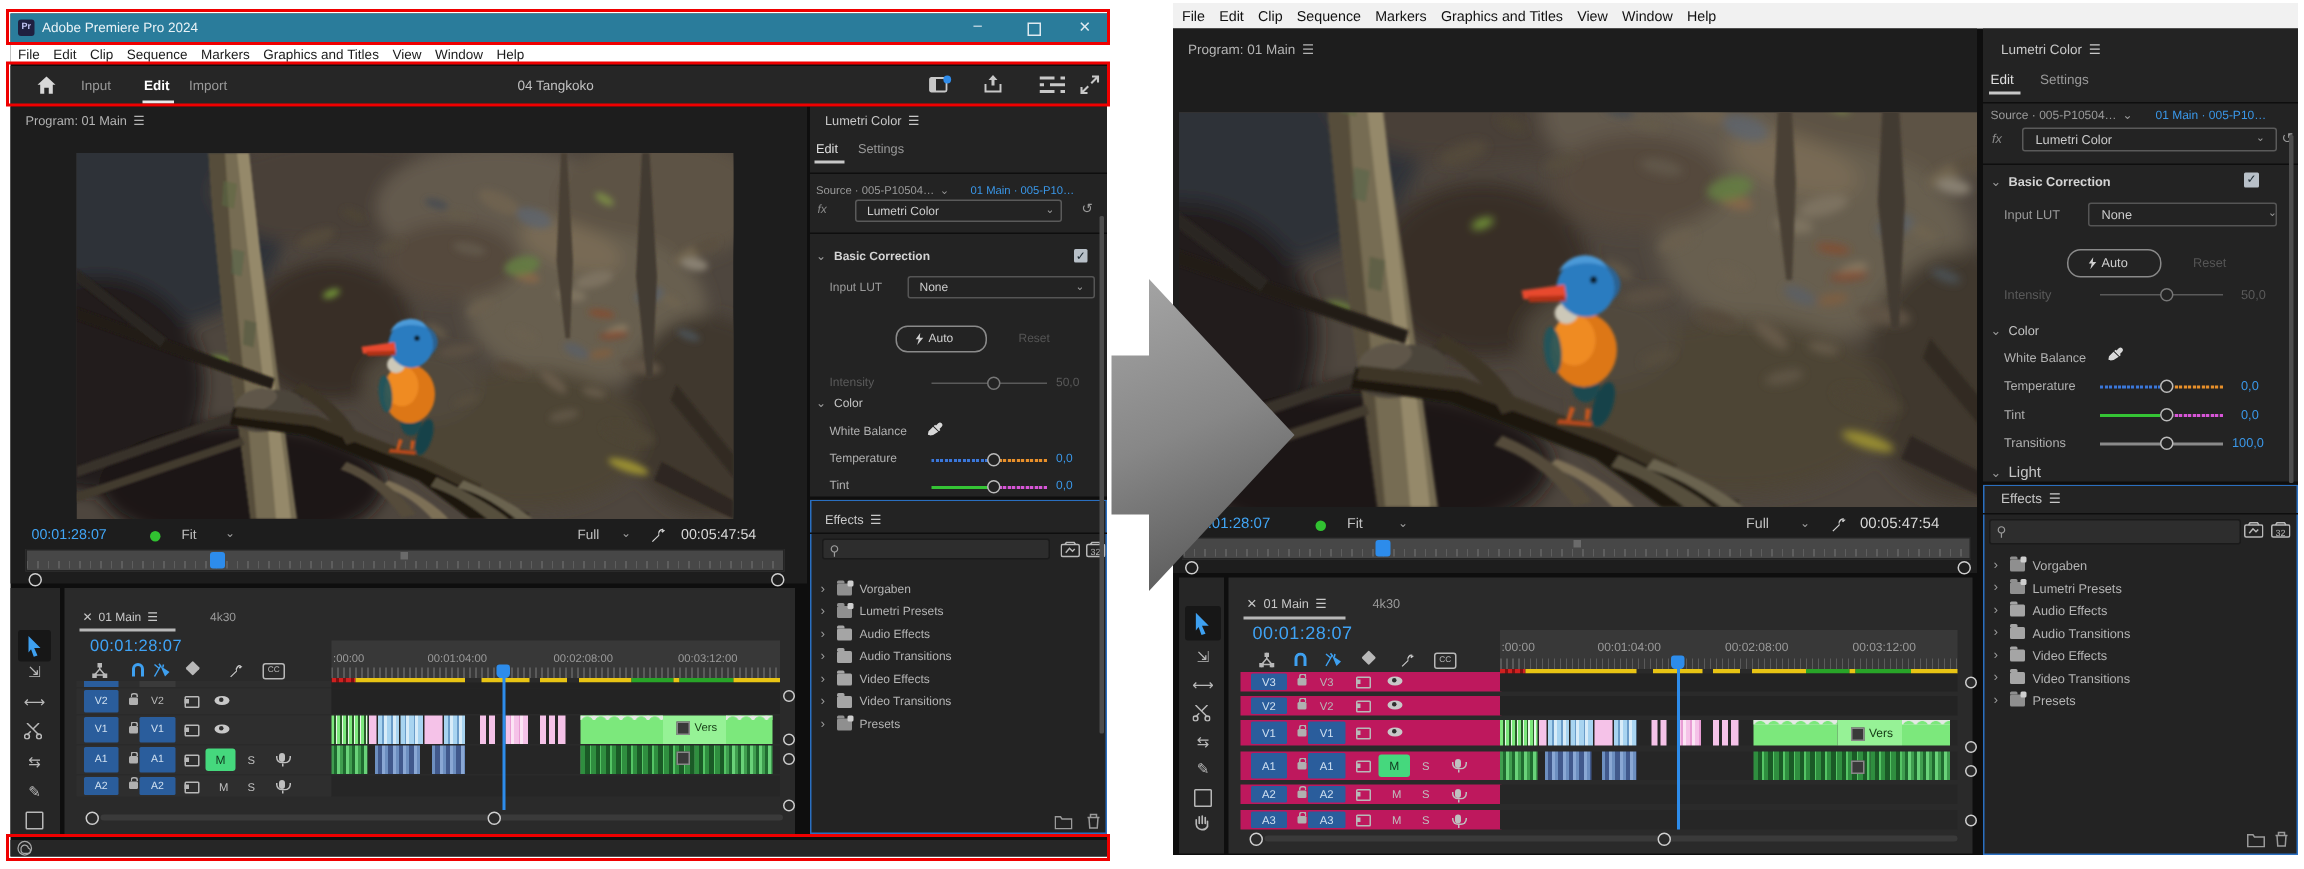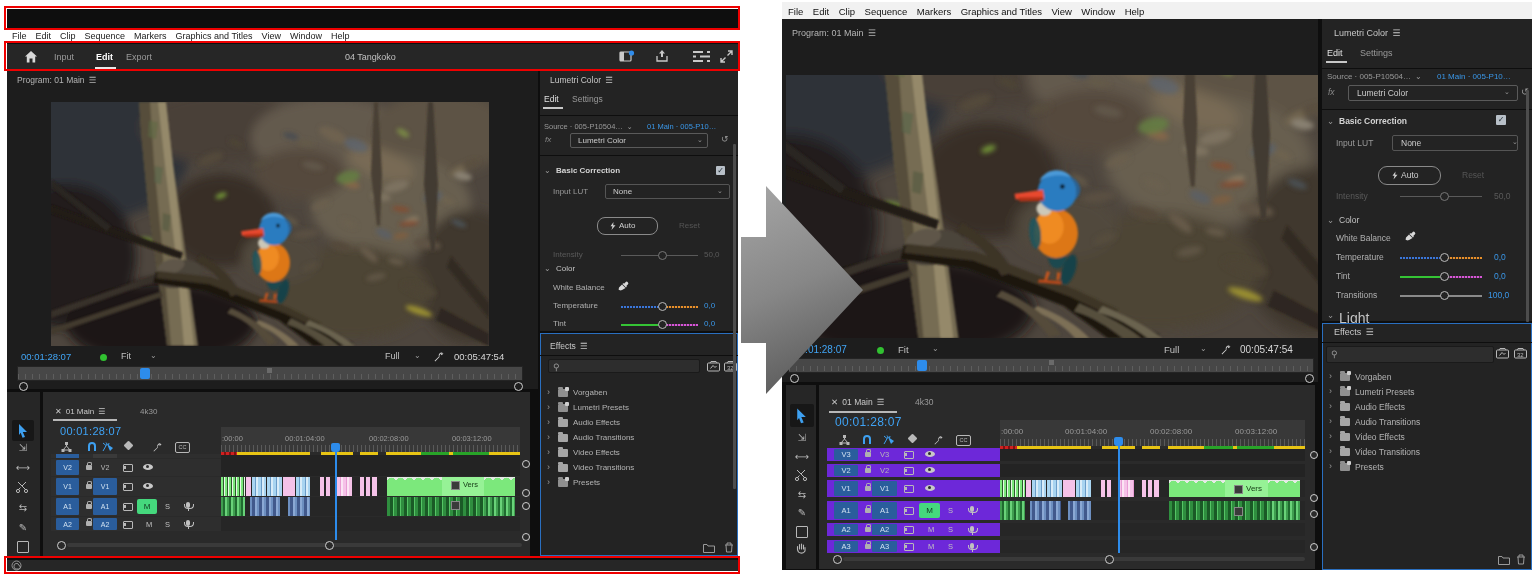--- a/index.html
+++ b/index.html
@@ -28,21 +28,21 @@
   .pic{position:absolute;left:72px;width:8px;height:6px;border:1px solid #b8b8b8;border-radius:1px;}
   .pic:before{content:"";position:absolute;left:-1px;top:0.5px;width:3px;height:3px;background:#b8b8b8;}
   .eye{position:absolute;left:92px;width:10px;height:6px;background:#c8c8c8;border-radius:50%;}
   .eye:before{content:"";position:absolute;left:3px;top:1px;width:3px;height:3px;background:#2e2e2e;border-radius:50%;}
   .mic{position:absolute;left:135px;width:4px;height:6px;background:#c0c0c0;border-radius:2px;}
   .mic:before{content:"";position:absolute;left:-2.5px;top:2px;width:8px;height:4px;border:1px solid #c0c0c0;border-top:none;border-radius:0 0 4px 4px;}
   .mic:after{content:"";position:absolute;left:1.5px;bottom:-3px;width:1px;height:2px;background:#c0c0c0;}
   .sbtn{position:absolute;left:114px;font-size:7.5px;color:#c0c0c0;}
   .rc{position:absolute;left:479px;width:6px;height:6px;border:1.5px solid #cfcfcf;border-radius:50%;background:#2a2a2a;}
   
-  .trow2{position:absolute;left:8px;width:174px;background:#6d28d9;}
+  .trow2{position:absolute;left:8px;width:174px;background:#be185d;}
   .tbx2{position:absolute;left:7px;top:1px;width:24px;bottom:1px;background:#2a5d9c;color:#cfe0f0;font-size:7.5px;text-align:center;border-radius:1px;display:flex;align-items:center;justify-content:center;}
   .tlb3{position:absolute;left:45px;top:0;bottom:0;width:25px;color:#b8b8b8;font-size:7.5px;text-align:center;display:flex;align-items:center;justify-content:center;}
   .tlb4{position:absolute;left:45px;top:1px;bottom:1px;width:25px;background:#2a5d9c;color:#cfe0f0;font-size:7.5px;text-align:center;border-radius:1px;display:flex;align-items:center;justify-content:center;}
   .lk2{position:absolute;left:38px;width:6px;height:5px;background:#b0b0b0;border-radius:1px;}
   .lk2:before{content:"";position:absolute;top:-3px;left:0.5px;width:3px;height:2px;border:1px solid #b0b0b0;border-bottom:none;border-radius:2px 2px 0 0;}
   .pic2{position:absolute;left:77px;width:8px;height:6px;border:1px solid #b8b8b8;border-radius:1px;}
   .pic2:before{content:"";position:absolute;left:-1px;top:0.5px;width:3px;height:3px;background:#b8b8b8;}
   .eye2{position:absolute;left:98px;width:10px;height:6px;background:#c8c8c8;border-radius:50%;}
   .eye2:before{content:"";position:absolute;left:3px;top:1px;width:3px;height:3px;background:#2e2e2e;border-radius:50%;}
   .mic2{position:absolute;left:143px;width:4px;height:6px;background:#c0c0c0;border-radius:2px;}
@@ -184,33 +184,40 @@
     <path d="M223,186 L222.5,192 L224.5,192 L225.5,186.5 Z" fill="#c9561e"></path>
     <path d="M209,191.5 L226,193 L226,195.5 L208,194 Z" fill="#b5481a"></path>
   </g>
  </g>
 
 </defs>
 </svg>
 
 <div class="ab" id="lw" style="left:7px;top:9px;width:731px;height:562px;background:#0e0e0e;">
 
+  <div class="ab" style="left:0;top:0;width:731px;height:19px;background:#2a7c9b;">
+    <div class="ab" style="left:5px;top:4px;width:11px;height:11px;background:#1f2040;border-radius:2px;color:#c4c7f5;font-size:6px;font-weight:bold;text-align:center;line-height:11px;">Pr</div>
+    <div class="tx" style="left:21px;top:4px;font-size:9px;color:#e8f2f6;">Adobe Premiere Pro 2024</div>
+    <div class="tx" style="left:642px;top:3px;font-size:10px;color:#dfeaf0;">–</div>
+    <div class="ab" style="left:678px;top:6px;width:7px;height:7px;border:1px solid #dfeaf0;"></div>
+    <div class="tx" style="left:712px;top:3px;font-size:10px;color:#dfeaf0;">✕</div>
+  </div>
 
   <div class="ab" style="left:0;top:19px;width:731px;height:14px;background:#ffffff;">
     <div class="tx" style="left:5px;top:3px;font-size:9px;color:#1a1a1a;">File Edit Clip Sequence Markers Graphics and Titles View Window Help</div>
   </div>
 
   <div class="ab" style="left:0;top:35px;width:731px;height:26px;background:#262626;">
     <svg class="ab" style="left:17px;top:6px;" width="14" height="14" viewBox="0 0 14 14">
         <path d="M7 1 L13 6.5 L11.2 6.5 L11.2 12.5 L8.5 12.5 L8.5 8.5 L5.5 8.5 L5.5 12.5 L2.8 12.5 L2.8 6.5 L1 6.5 Z" fill="#d8d8d8"></path>
       </svg>
     <div class="tx" style="left:47px;top:8px;font-size:9px;color:#9a9a9a;">Input</div>
     <div class="tx" style="left:89px;top:8px;font-size:9px;color:#ffffff;font-weight:bold;">Edit</div>
     <div class="ab" style="left:88px;top:23px;width:21px;height:2px;background:#e8e8e8;"></div>
-    <div class="tx" style="left:119px;top:8px;font-size:9px;color:#9a9a9a;">Export</div>
+    <div class="tx" style="left:119px;top:8px;font-size:9px;color:#9a9a9a;">Import</div>
     <div class="tx" style="left:338px;top:8px;font-size:9px;color:#c0c0c0;">04 Tangkoko</div>
 
     <svg class="ab" style="left:612px;top:6px;" width="16" height="14" viewBox="0 0 16 14">
       <rect x="1" y="2" width="11" height="9" rx="1" fill="none" stroke="#c8c8c8" stroke-width="1.2"></rect>
       <rect x="1" y="2" width="4" height="9" fill="#c8c8c8"></rect>
         <circle cx="12.5" cy="3" r="2.6" fill="#2f8ceb"></circle>
     </svg>
     <svg class="ab" style="left:648px;top:5px;" width="14" height="15" viewBox="0 0 14 15">
       <path d="M7 1 L10 4.4 L8 4.4 L8 8 L6 8 L6 4.4 L4 4.4 Z" fill="#c8c8c8"></path>
       <path d="M2 7 L2 12 L12 12 L12 7" fill="none" stroke="#c8c8c8" stroke-width="1.3"></path>
@@ -615,21 +622,21 @@
     <div class="tx" style="left:14px;top:252px;font-size:8.5px;color:#b0b0b0;">Tint</div>
     <div class="ab" style="left:78px;top:257px;width:40px;height:2px;background:#35c435;"></div>
     <div class="ab" style="left:125px;top:257px;width:35px;height:2px;background:repeating-linear-gradient(to right,#d855d8 0,#d855d8 2px,#535 2px,#535 3px);"></div>
     <div class="ab" style="left:118px;top:253px;width:7px;height:7px;border:1px solid #bbb;border-radius:50%;background:#232323;"></div>
     <div class="tx" style="left:172px;top:252px;font-size:8.5px;color:#3a97e8;">0,0</div>
     <div class="tx" style="left:14px;top:271px;font-size:8.5px;color:#b0b0b0;">Transitions</div>
     <div class="ab" style="left:78px;top:276px;width:82px;height:1.5px;background:#8a8a8a;"></div>
     <div class="ab" style="left:118px;top:272px;width:7px;height:7px;border:1px solid #bbb;border-radius:50%;background:#232323;"></div>
     <div class="tx" style="left:166px;top:271px;font-size:8.5px;color:#3a97e8;">100,0</div>
     <div class="tx" style="left:5px;top:291px;font-size:8.5px;color:#9a9a9a;">⌄</div>
-    <div class="tx" style="left:17px;top:291px;font-size:14px;color:#c4c4c4;">Light</div>
+    <div class="tx" style="left:17px;top:291px;font-size:10px;color:#c4c4c4;">Light</div>
   </div>
 
   <div class="ab" style="left:540px;top:321px;width:210px;height:247px;background:#232323;box-shadow:inset 0 0 0 1px #2a6fc0;">
     <div class="tx" style="left:12px;top:4px;font-size:9px;color:#c8c8c8;">Effects ☰</div>
     <div class="ab" style="left:0;top:19px;width:210px;height:1px;background:#0e0e0e;"></div>
     <div class="ab" style="left:4px;top:23px;width:166px;height:15px;background:#2d2d2d;border:1px solid #1a1a1a;border-radius:2px;">
       <div class="tx" style="left:4px;top:2px;font-size:9px;color:#9a9a9a;">⚲</div>
     </div>
     <svg class="ab" style="left:174px;top:25px;" width="13" height="11" viewBox="0 0 13 11">
         <rect x="0.5" y="2" width="12" height="8" rx="1" fill="none" stroke="#b8b8b8"></rect>

